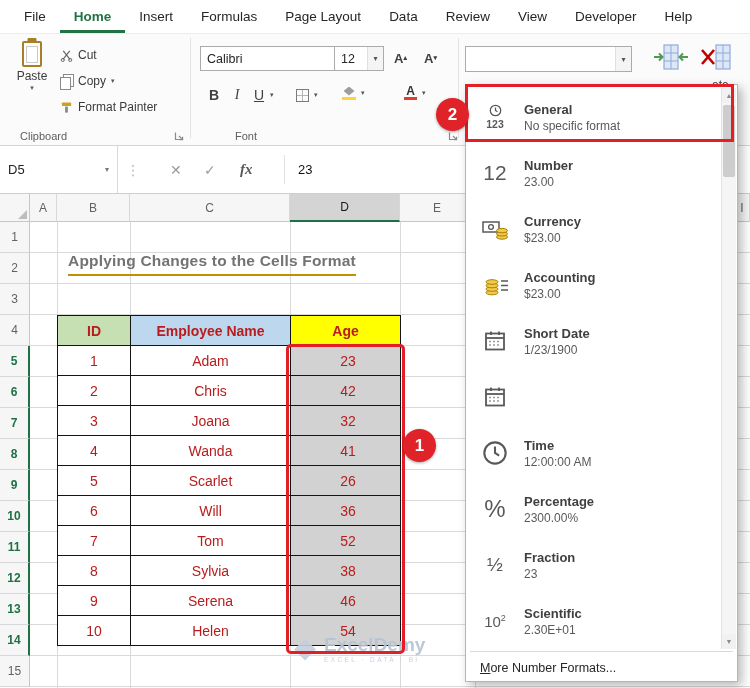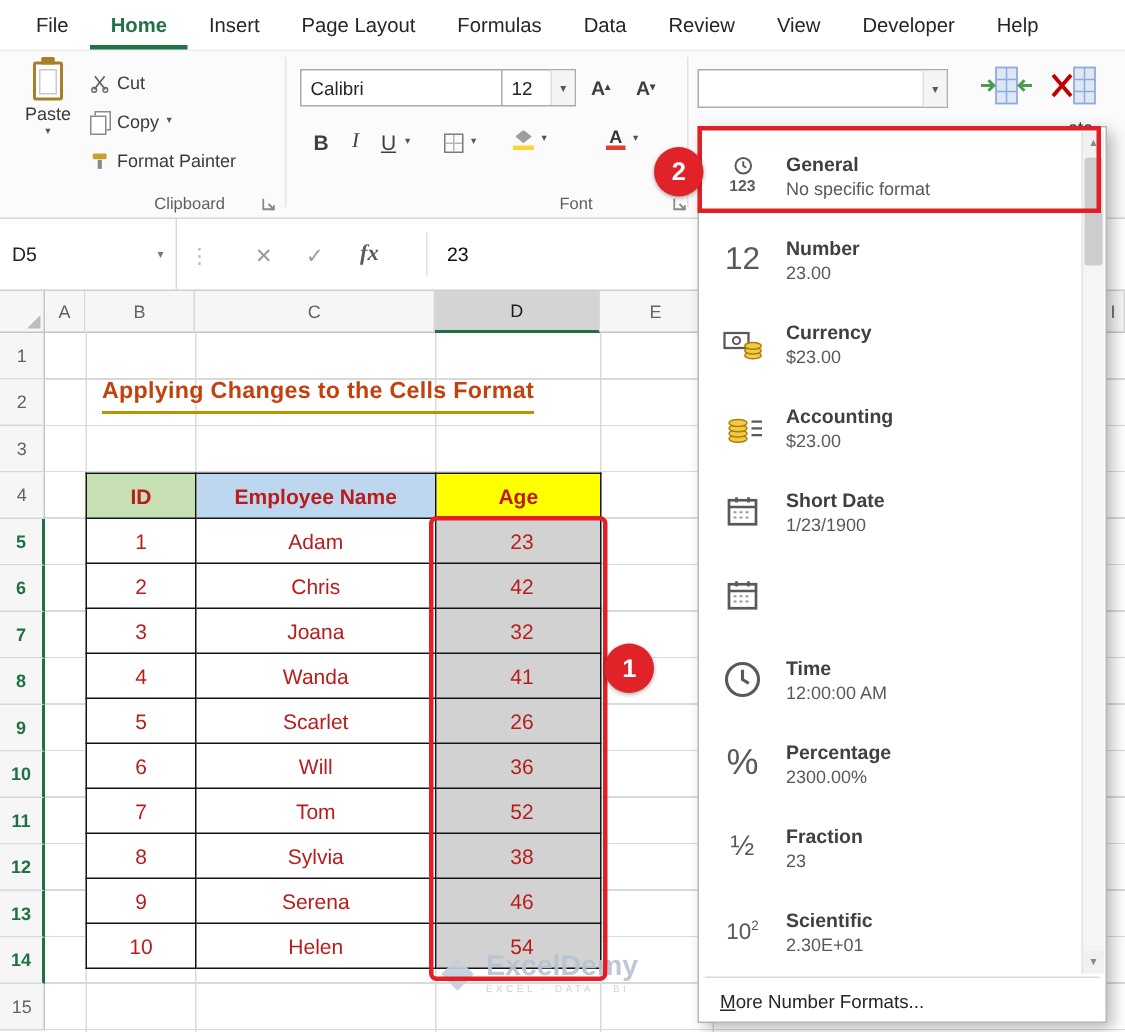--- a/index.html
+++ b/index.html
@@ -9,21 +9,21 @@
   .abs{position:absolute}
 
   
   .tabs{position:absolute;left:0;top:0;width:100%;height:34px;background:#fff;display:flex;align-items:stretch;padding-left:10px;border-bottom:1px solid #ececec;z-index:10}
   .tab{padding:0 14px;font-size:13.5px;color:#262626;display:flex;align-items:center;white-space:nowrap}
   .tab.active{color:#217346;font-weight:700;box-shadow:inset 0 -3px 0 #217346}
 
   
   .ribbon{position:absolute;left:0;top:34px;width:100%;height:112px;background:#fbfbfb;border-bottom:1px solid #d5d5d5;z-index:10}
   .grp-sep{position:absolute;top:4px;height:100px;width:1px;background:#e3e3e3}
-  .grp-label{position:absolute;font-size:11px;color:#605e5c;text-align:right}
+  .grp-label{position:absolute;font-size:11px;color:#605e5c;text-align:left}
   .paste-btn{display:flex;flex-direction:column;align-items:center;gap:2px}
   .clip-icon{position:relative;width:20px;height:26px;border:2px solid #a87f28;border-radius:2px;background:#fff;margin-top:3px}
   .clip-top{position:absolute;top:-5px;left:50%;transform:translateX(-50%);width:9px;height:5px;background:#a87f28;border-radius:1px}
   .clip-page{position:absolute;left:2px;top:3px;right:2px;bottom:2px;background:#fff;border:1px solid #c9c9c9}
   .paste-label{font-size:12px;color:#3b3b3b}
   .tiny-arr{font-size:7px;color:#555;line-height:6px}
   .mini{display:flex;align-items:center;gap:5px;height:22px}
   .mini-label{font-size:12px;color:#3b3b3b;white-space:nowrap}
   .copy-ic{position:relative;display:inline-block;width:13px;height:15px}
   .copy-ic::before{content:"";position:absolute;left:3px;top:0;width:9px;height:11px;border:1px solid #8a8a8a;background:#fff}
@@ -57,21 +57,21 @@
   
   .corner{position:absolute;left:0;top:194px;width:30px;height:28px;background:#f6f6f6;border-right:1px solid #c6c6c6;border-bottom:1px solid #c6c6c6;z-index:2}
   .corner::after{content:"";position:absolute;right:2px;bottom:2px;border-left:9px solid transparent;border-bottom:9px solid #bdbdbd}
   .colh{position:absolute;top:194px;height:28px;background:#f6f6f6;border-right:1px solid #d8d8d8;border-bottom:1px solid #c6c6c6;display:flex;align-items:center;justify-content:center;font-size:12px;color:#5f6368;z-index:2}
   .colh.sel{background:#d4d4d4;border-bottom:2px solid #1e7145;color:#1a1a1a}
   .rowh{position:absolute;left:0;width:30px;height:31px;background:#f6f6f6;border-right:1px solid #c6c6c6;border-bottom:1px solid #d8d8d8;display:flex;align-items:center;justify-content:center;font-size:12px;color:#5f6368;z-index:2}
   .rowh.sel{color:#1e7145;font-weight:700;border-right:2px solid #1e7145}
   .gridbg{position:absolute;left:30px;top:222px;width:720px;height:466px;background:repeating-linear-gradient(to bottom,#fff 0px,#fff 30px,#d9d9d9 30px,#d9d9d9 31px);z-index:0}
   .vline{position:absolute;top:222px;bottom:0;width:1px;background:#d9d9d9;z-index:1}
 
-  .sheet-title{position:absolute;left:68px;top:252px;font-size:15.5px;font-weight:700;color:#c2410c;letter-spacing:.2px;padding-bottom:4px;border-bottom:2.5px solid #bf9000;z-index:3}
+  .sheet-title{position:absolute;left:68px;top:252px;font-size:15.5px;font-weight:700;color:#737373;letter-spacing:.2px;padding-bottom:4px;border-bottom:2.5px solid #bf9000;z-index:3}
 
   .data-table{position:absolute;left:57px;top:315px;border-collapse:collapse;table-layout:fixed;background:#fff;z-index:3}
   .data-table th,.data-table td{border:1px solid #141414;height:30px;font-size:14px;text-align:center;color:#b91c1c;overflow:hidden}
   .h-id{background:#c6e0b4;font-weight:700}
   .h-name{background:#bdd7ee;font-weight:700}
   .h-age{background:#ffff00;font-weight:700}
   .c-age{background:#d2d2d2;text-align:left;padding-left:5px}
 
   .watermark{position:absolute;left:294px;top:636px;display:flex;align-items:center;gap:8px;z-index:6;opacity:.92}
   .wm-logo{width:22px;height:22px;background:#c5d0de;clip-path:polygon(50% 0,100% 50%,50% 100%,0 50%);position:relative}
@@ -108,22 +108,22 @@
 </style>
 </head>
 <body>
 
 <div id="app">
 
   <div class="tabs">
     <div class="tab">File</div>
     <div class="tab active">Home</div>
     <div class="tab">Insert</div>
+    <div class="tab">Formulas</div>
     <div class="tab">Page Layout</div>
-    <div class="tab">Formulas</div>
     <div class="tab">Data</div>
     <div class="tab">Review</div>
     <div class="tab">View</div>
     <div class="tab">Developer</div>
     <div class="tab">Help</div>
   </div>
 
   <div class="ribbon">
 
     <div class="abs paste-btn" style="left:8px;top:4px;width:48px;height:88px">

